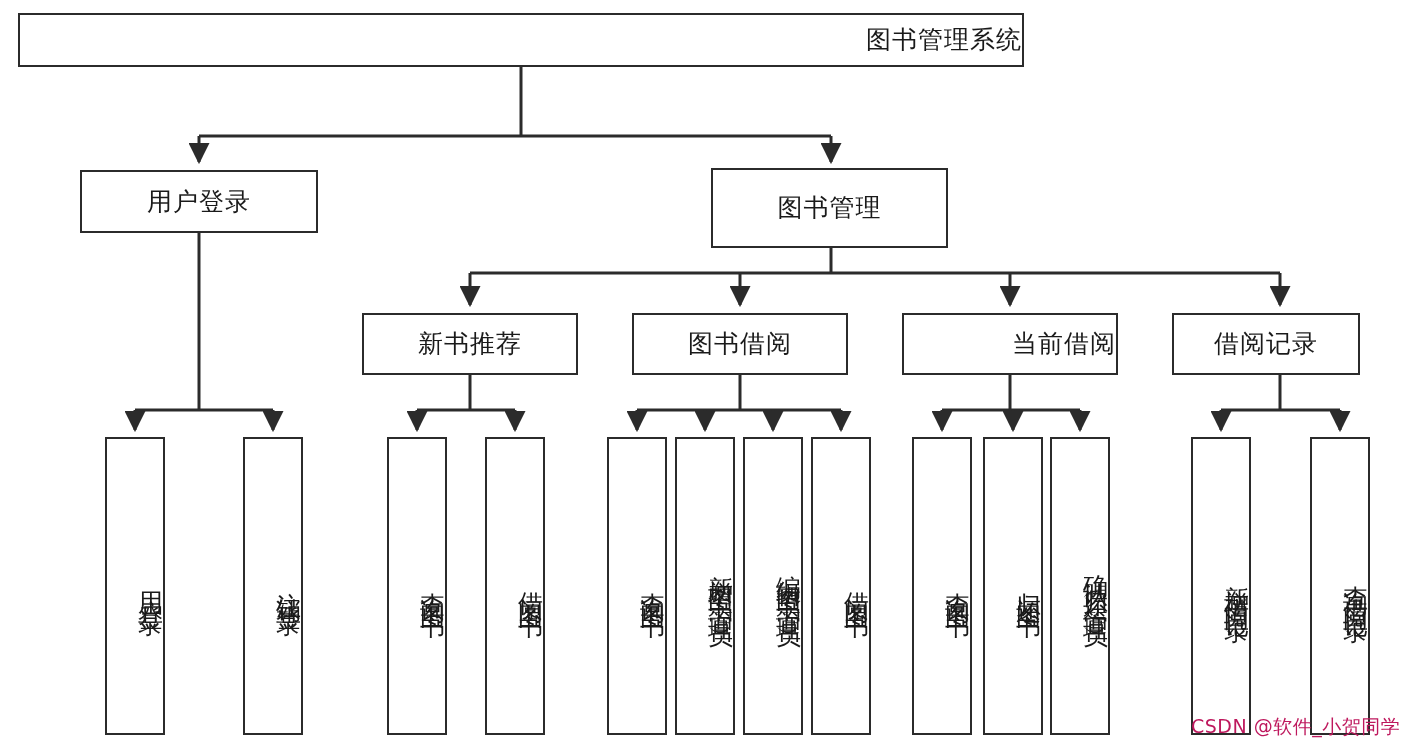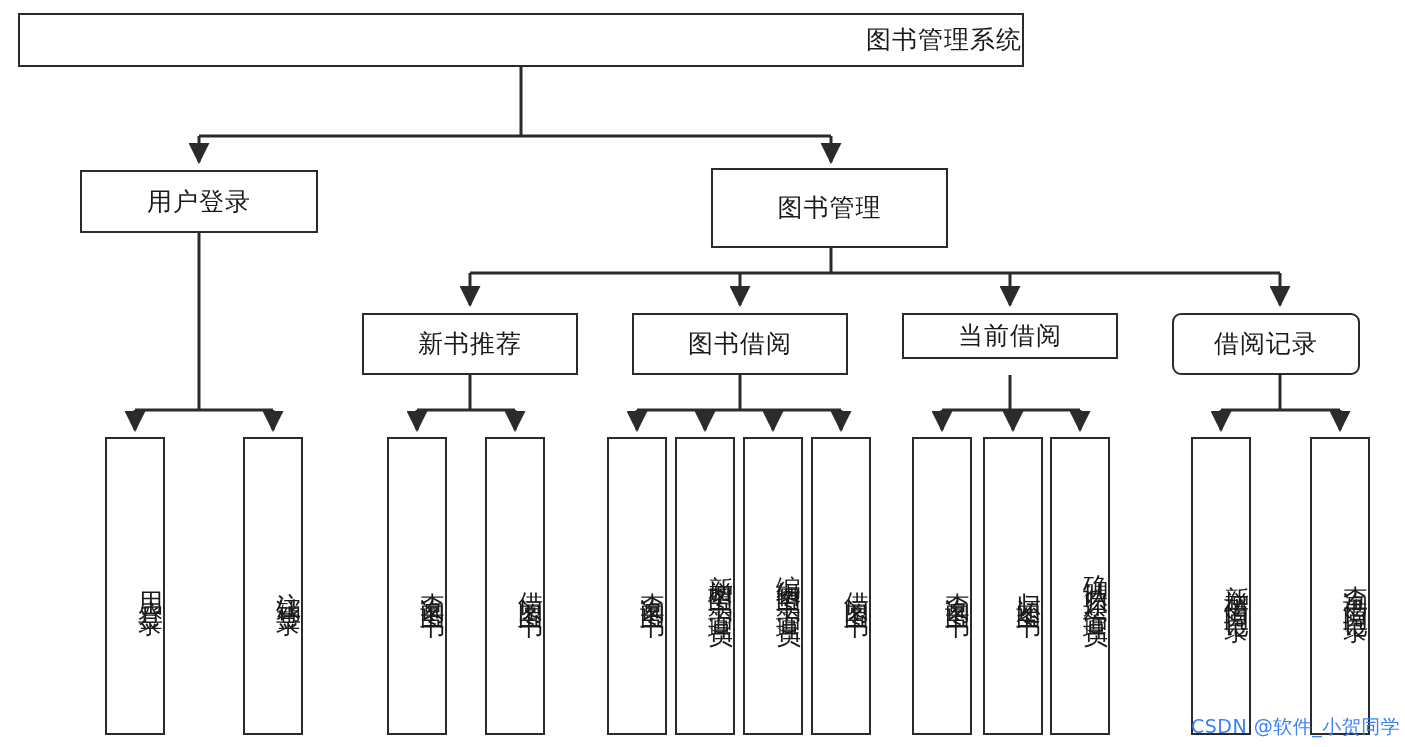--- a/index.html
+++ b/index.html
@@ -58,21 +58,21 @@
     text-align: center;
   }
   .node.v > span {
     display: block;
   }
   .watermark {
     position: absolute;
     left: 1191px;
     top: 714px;
     font-size: 19px;
-    color: #3b82f6;
+    color: #be185d;
     white-space: nowrap;
     z-index: 3;
     letter-spacing: 0.5px;
   }
 </style>
 </head>
 <body>
 
 <div id="canvas">
 
@@ -136,24 +136,24 @@
   <div class="node h" style="left: 711px; top: 168px; width: 237px; height: 80px;">
     <span>图书管理</span>
   </div>
 
   <div class="node h" style="left: 632px; top: 313px; width: 216px; height: 62px;">
     <span>图书借阅</span>
   </div>
   <div class="node h" style="left: 362px; top: 313px; width: 216px; height: 62px;">
     <span>新书推荐</span>
   </div>
-  <div class="node h" style="left: 902px; top: 313px; width: 216px; height: 46px;">
+  <div class="node h" style="left: 902px; top: 313px; width: 216px; height: 62px; justify-content: flex-end;">
     <span>当前借阅</span>
   </div>
-  <div class="node h" style="left: 1172px; top: 313px; width: 188px; height: 62px; border-radius: 9px;">
+  <div class="node h" style="left: 1172px; top: 313px; width: 188px; height: 62px;">
     <span>借阅记录</span>
   </div>
 
   <div class="node v" style="left: 105px; top: 437px; width: 60px; height: 298px;">
     <span>用户登录</span>
   </div>
   <div class="node v" style="left: 243px; top: 437px; width: 60px; height: 298px;">
     <span>注销登录</span>
   </div>
   <div class="node v" style="left: 387px; top: 437px; width: 60px; height: 298px;">

